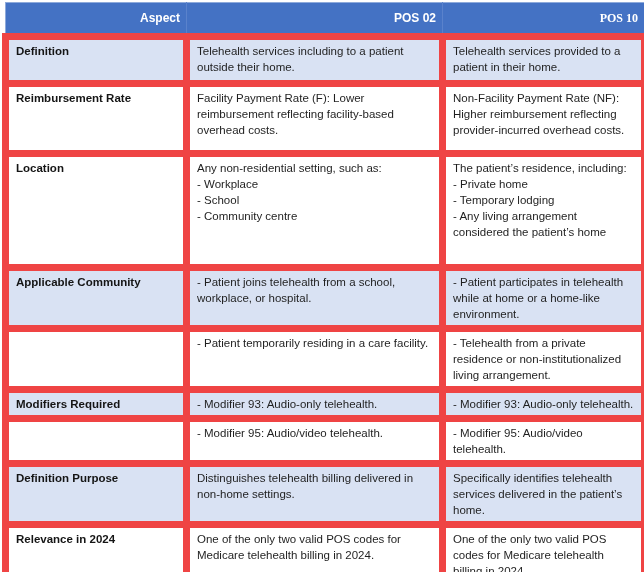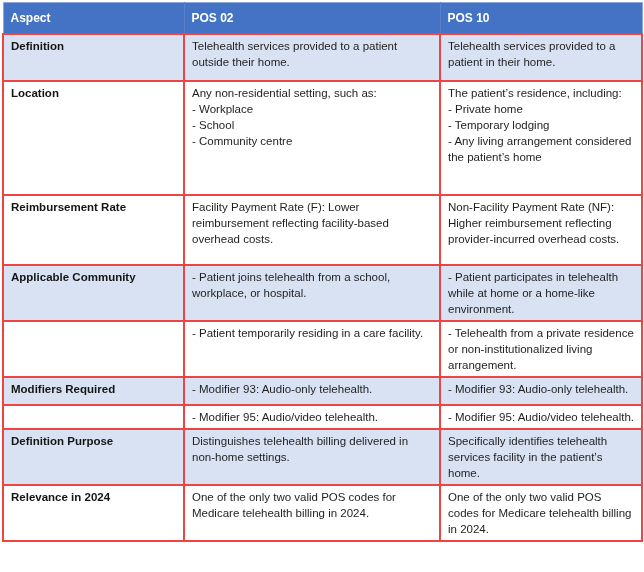--- a/index.html
+++ b/index.html
@@ -24,21 +24,21 @@
     left: 2px;
     width: 639px;
     border-collapse: collapse;
     table-layout: fixed;
   }
   table.compare col.c-aspect { width: 181px; }
   table.compare col.c-pos02  { width: 256px; }
   table.compare col.c-pos10  { width: 202px; }
 
   th, td {
-    border: 2px solid #ef4444;
+    border: 7px solid #ef4444;
     vertical-align: top;
     text-align: left;
     padding: 3px 6px 3px 7px;
     font-size: 11.5px;
     line-height: 16px;
     color: #1f1f1f;
     white-space: pre-line;
     overflow: hidden;
     word-wrap: break-word;
   }
@@ -46,23 +46,24 @@
     background: #4472C4;
     color: #ffffff;
     font-size: 12px;
     font-weight: bold;
     vertical-align: middle;
     height: 26px;
     padding: 2px 6px 2px 7px;
     border: 1px solid #8EAADB;
     border-left-color: #5a82cc;
     border-right-color: #5a82cc;
+    text-align: right;
   }
   thead th:first-child { border-left-color: #8EAADB; }
-  thead th:last-child  { border-right-color: #8EAADB; }
+  thead th:last-child  { border-right-color: #8EAADB; font-family: Liberation Serif, serif; }
 
   td.aspect {
     font-weight: bold;
     color: #151515;
   }
   tr.shaded td { background: #D9E2F3; }
   tr.plain  td { background: #ffffff; }
 </style>
 </head>
 <body>
@@ -77,38 +78,38 @@
     <thead>
       <tr style="height:26px">
         <th>Aspect</th>
         <th>POS 02</th>
         <th>POS 10</th>
       </tr>
     </thead>
     <tbody>
       <tr class="shaded" style="height:47px">
         <td class="aspect">Definition</td>
-        <td>Telehealth services provided to a patient outside their home.</td>
+        <td>Telehealth services including to a patient outside their home.</td>
         <td>Telehealth services provided to a patient in their home.</td>
+      </tr>
+      <tr class="plain" style="height:70px">
+        <td class="aspect">Reimbursement Rate</td>
+        <td>Facility Payment Rate (F): Lower reimbursement reflecting facility-based overhead costs.</td>
+        <td>Non-Facility Payment Rate (NF): Higher reimbursement reflecting provider-incurred overhead costs.</td>
       </tr>
       <tr class="plain" style="height:114px">
         <td class="aspect">Location</td>
         <td>Any non-residential setting, such as:
 - Workplace
 - School
 - Community centre</td>
         <td>The patient’s residence, including:
 - Private home
 - Temporary lodging
 - Any living arrangement considered the patient’s home</td>
-      </tr>
-      <tr class="plain" style="height:70px">
-        <td class="aspect">Reimbursement Rate</td>
-        <td>Facility Payment Rate (F): Lower reimbursement reflecting facility-based overhead costs.</td>
-        <td>Non-Facility Payment Rate (NF): Higher reimbursement reflecting provider-incurred overhead costs.</td>
       </tr>
       <tr class="shaded" style="height:52px">
         <td class="aspect">Applicable Community</td>
         <td>- Patient joins telehealth from a school, workplace, or hospital.</td>
         <td>- Patient participates in telehealth while at home or a home-like environment.</td>
       </tr>
       <tr class="plain" style="height:52px">
         <td class="aspect"></td>
         <td>- Patient temporarily residing in a care facility.</td>
         <td>- Telehealth from a private residence or non-institutionalized living arrangement.</td>
@@ -119,21 +120,21 @@
         <td>- Modifier 93: Audio-only telehealth.</td>
       </tr>
       <tr class="plain" style="height:22px">
         <td class="aspect"></td>
         <td>- Modifier 95: Audio/video telehealth.</td>
         <td>- Modifier 95: Audio/video telehealth.</td>
       </tr>
       <tr class="shaded" style="height:53px">
         <td class="aspect">Definition Purpose</td>
         <td>Distinguishes telehealth billing delivered in non-home settings.</td>
-        <td>Specifically identifies telehealth services facility in the patient’s home.</td>
+        <td>Specifically identifies telehealth services delivered in the patient’s home.</td>
       </tr>
       <tr class="plain" style="height:55px">
         <td class="aspect">Relevance in 2024</td>
         <td>One of the only two valid POS codes for Medicare telehealth billing in 2024.</td>
         <td>One of the only two valid POS codes for Medicare telehealth billing in 2024.</td>
       </tr>
     </tbody>
   </table>
 </div>
 

